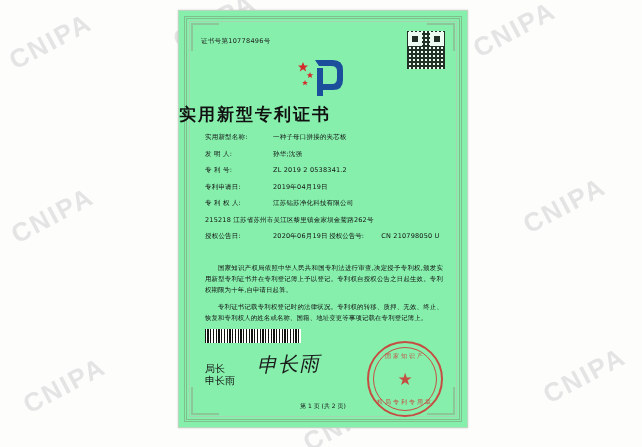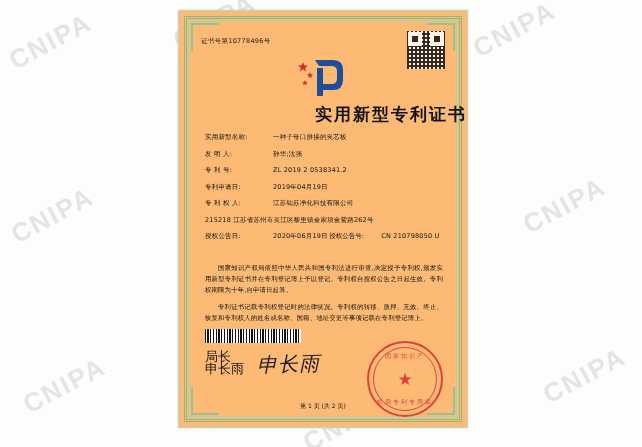--- a/index.html
+++ b/index.html
@@ -40,21 +40,21 @@
   .wm-7 { left: 300px; top: 408px; font-size: 26px; }
   .wm-8 { left: 540px; top: 360px; font-size: 26px; }
 
   
   .cert {
     position: absolute;
     left: 178px;
     top: 10px;
     width: 288px;
     height: 416px;
-    background: #fdba74;
+    background: #86efac;
     border: 1px solid #b9d8bf;
     box-shadow: 0 0 2px rgba(0,0,0,0.18);
   }
   .cert-inner-border {
     position: absolute;
     left: 5px;
     top: 5px;
     right: 5px;
     bottom: 5px;
     border: 2px solid #7fbf8c;
@@ -127,21 +127,21 @@
     align-items: center;
     justify-content: center;
   }
   .emblem svg { display: block; }
 
   .cert-title {
     position: absolute;
     left: 0;
     right: 0;
     top: 92px;
-    text-align: right;
+    text-align: left;
     font-size: 17px;
     font-weight: bold;
     letter-spacing: 2px;
     color: #111;
     font-family: "DejaVu Sans", sans-serif;
   }
 
   
   .fields {
     position: absolute;
@@ -199,22 +199,22 @@
     background-image: repeating-linear-gradient(
       90deg,
       #111 0 1px, #fff 1px 2px, #111 2px 4px, #fff 4px 5px,
       #111 5px 6px, #fff 6px 8px, #111 8px 9px, #fff 9px 11px);
   }
 
   
   .sig-label {
     position: absolute;
     left: 26px;
-    top: 340px;
-    font-size: 13px;
+    top: 352px;
+    font-size: 10px;
     line-height: 12px;
     color: #111;
     font-family: "DejaVu Sans", sans-serif;
   }
   .sig-script {
     position: absolute;
     left: 78px;
     top: 340px;
     font-size: 20px;
     color: #1a1a1a;

